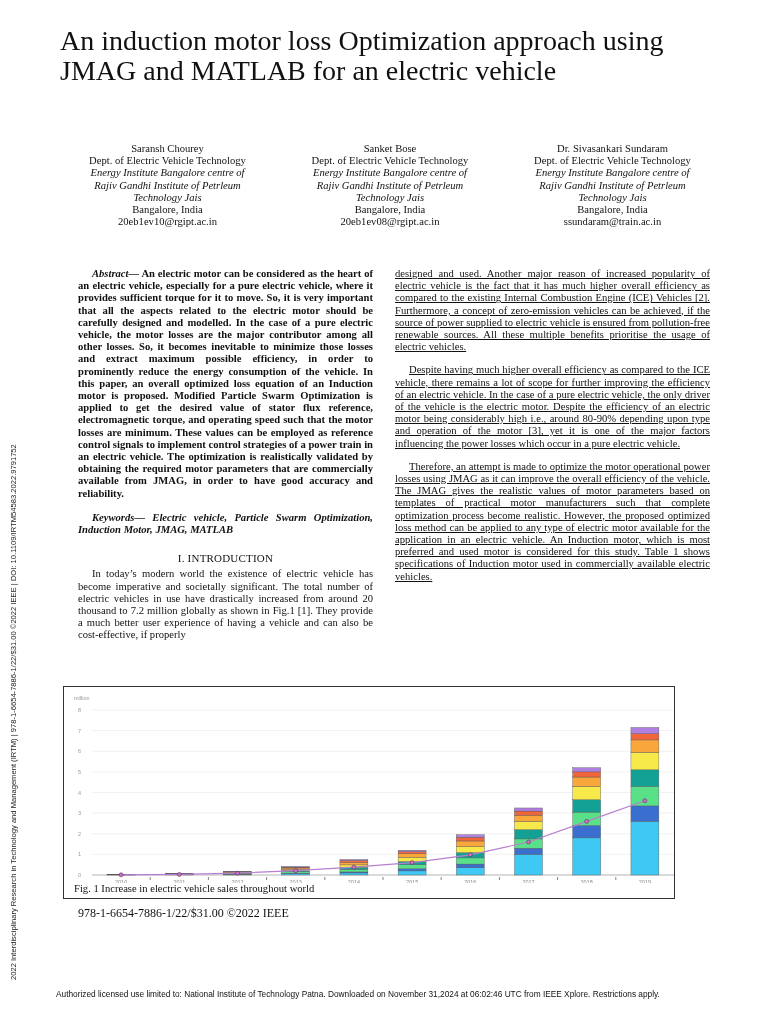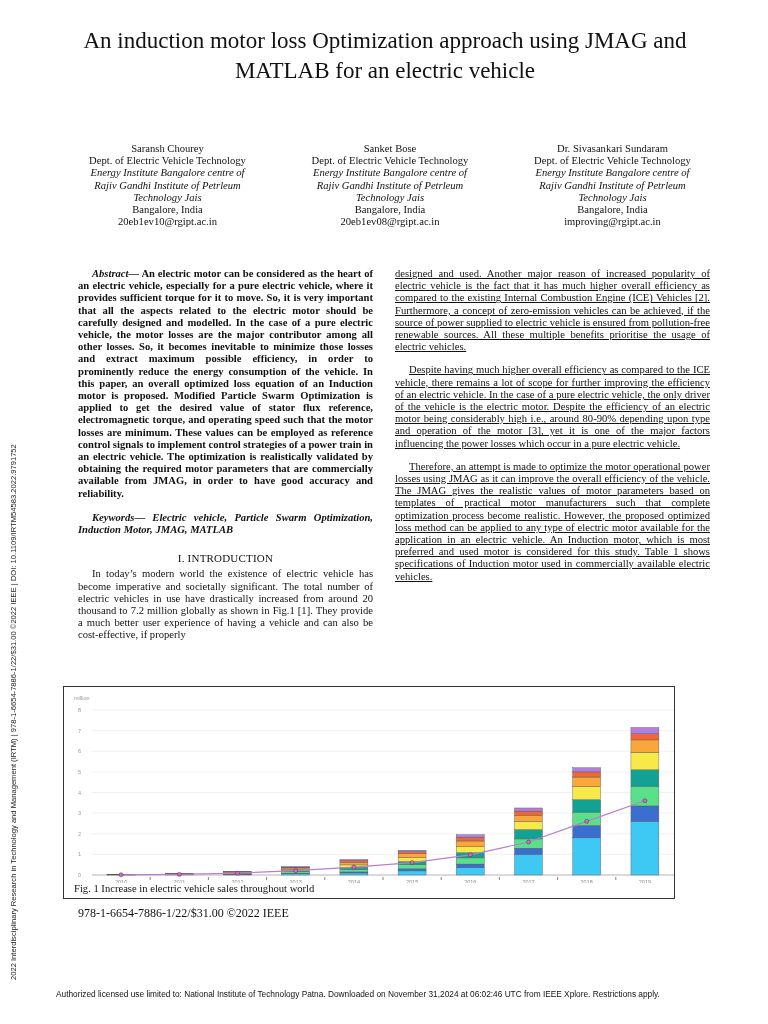--- a/index.html
+++ b/index.html
@@ -1,17 +1,17 @@
 <!DOCTYPE html>
 <html><head>
 <meta charset="utf-8">
 <style>
   html, body { margin:0; padding:0; background:#ffffff; }
   body { width:768px; height:1024px; position:relative; overflow:hidden; font-family:"Liberation Serif","DejaVu Serif",serif; color:#111; }
-  .title { position:absolute; left:60px; top:26px; width:650px; text-align:center; font-size:23px; line-height:30px; }
+  .title { position:absolute; left:60px; top:26px; width:650px; font-size:28px; line-height:30px; }
   .authors { position:absolute; top:143px; left:60px; width:660px; display:flex; justify-content:space-between; }
   .author { width:215px; text-align:center; font-size:10.6px; line-height:12.2px; }
   .author .it { font-style:italic; }
   .col { position:absolute; font-size:10.6px; line-height:12.2px; text-align:justify; }
   .col.left { left:78px; top:268px; width:295px; }
   .col.right { left:395px; top:268px; width:315px;text-decoration:underline; }
   .col p { margin:0 0 0 0; text-indent:14px; }
   .abstract { font-weight:bold; }
   .abstract .lead2 { font-style:italic;margin-top:42px; }
   .kw { font-weight:bold; margin-top:12px !important;font-style:italic; }
@@ -48,21 +48,21 @@
     <div>Bangalore, India</div>
     <div>20eb1ev08@rgipt.ac.in</div>
   </div>
   <div class="author">
     <div>Dr. Sivasankari Sundaram</div>
     <div>Dept. of Electric Vehicle Technology</div>
     <div class="it">Energy Institute Bangalore centre of</div>
     <div class="it">Rajiv Gandhi Institute of Petrleum</div>
     <div class="it">Technology Jais</div>
     <div>Bangalore, India</div>
-    <div>improving@rgipt.ac.in</div>
+    <div>ssundaram@train.ac.in</div>
   </div>
 </div>
 
 <div class="col left">
   <p class="abstract"><span class="lead2">Abstract—</span><span> An electric motor can be considered as the heart of an electric vehicle, especially for a pure electric vehicle, where it provides sufficient torque for it to move. So, it is very important that all the aspects related to the electric motor should be carefully designed and modelled. In the case of a pure electric vehicle, the motor losses are the major contributor among all other losses. So, it becomes inevitable to minimize those losses and extract maximum possible efficiency, in order to prominently reduce the energy consumption of the vehicle. In this paper, an overall optimized loss equation of an Induction motor is proposed. Modified Particle Swarm Optimization is applied to get the desired value of stator flux reference, electromagnetic torque, and operating speed such that the motor losses are minimum. These values can be employed as reference control signals to implement control strategies of a power train in an electric vehicle. The optimization is realistically validated by obtaining the required motor parameters that are commercially available from JMAG, in order to have good accuracy and reliability.</span></p>
   <p class="kw"><span>Keywords—</span><span> Electric vehicle, Particle Swarm Optimization, Induction Motor, JMAG, MATLAB</span></p>
   <div class="section-h">I.   INTRODUCTION</div>
   <p>In today’s modern world the existence of electric vehicle has become imperative and societally significant. The total number of electric vehicles in use have drastically increased from around 20 thousand to 7.2 million globally as shown in Fig.1 [1]. They provide a much better user experience of having a vehicle and can also be cost-effective, if properly</p>
 </div>
 

